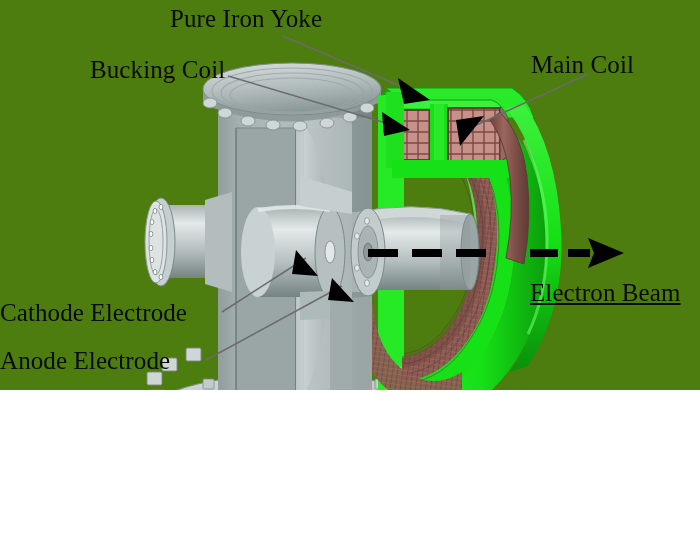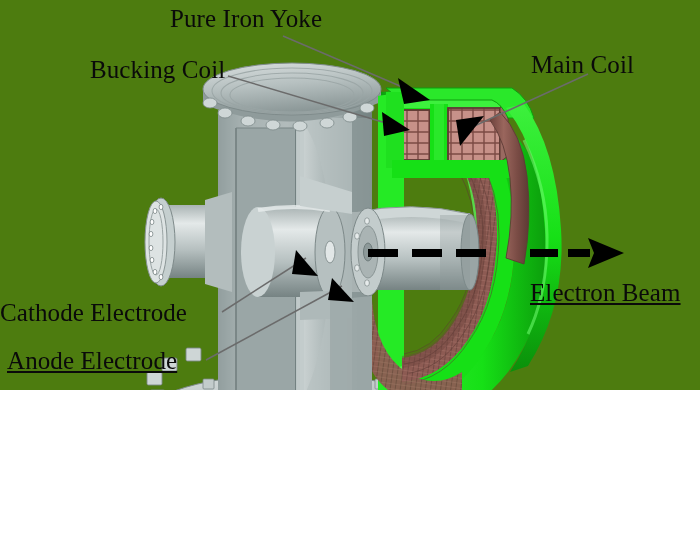--- a/index.html
+++ b/index.html
@@ -11,21 +11,21 @@
   #art{position:absolute;left:0;top:0;width:700px;height:546px;}
   .lbl{
     position:absolute;color:#0a0a0a;white-space:nowrap;
     font-family:"Liberation Serif","DejaVu Serif",serif;
     font-size:25px;line-height:1;letter-spacing:.1px;
   }
   #lbl-yoke{left:170px;top:6px;}
   #lbl-buck{left:58px;top:57px;margin-left:32px;}
   #lbl-main{left:531px;top:52px;text-align:right;}
   #lbl-cath{left:0;top:300px;}
-  #lbl-anod{left:7px;top:348px;text-decoration:underline;}
+  #lbl-anod{left:0;top:348px;}
   #lbl-beam{left:530px;top:280px;text-decoration:underline;}
 </style>
 </head>
 <body>
 
 <div id="stage">
 
   <svg id="art" viewBox="0 0 700 546">
     <defs>
       <linearGradient id="gSteelV" x1="0" y1="0" x2="1" y2="0">

